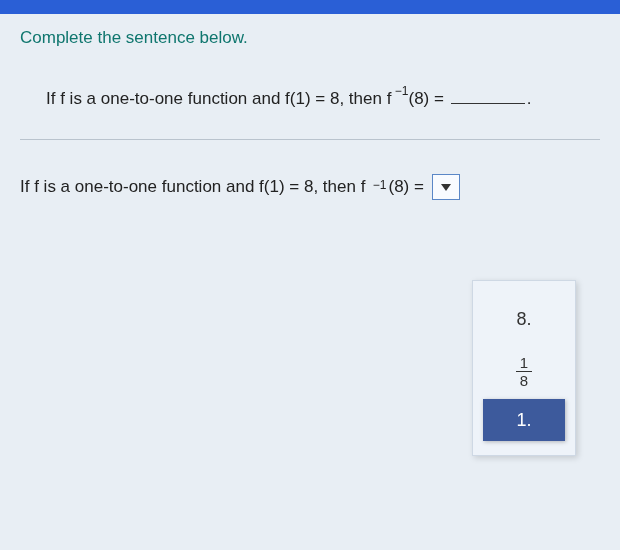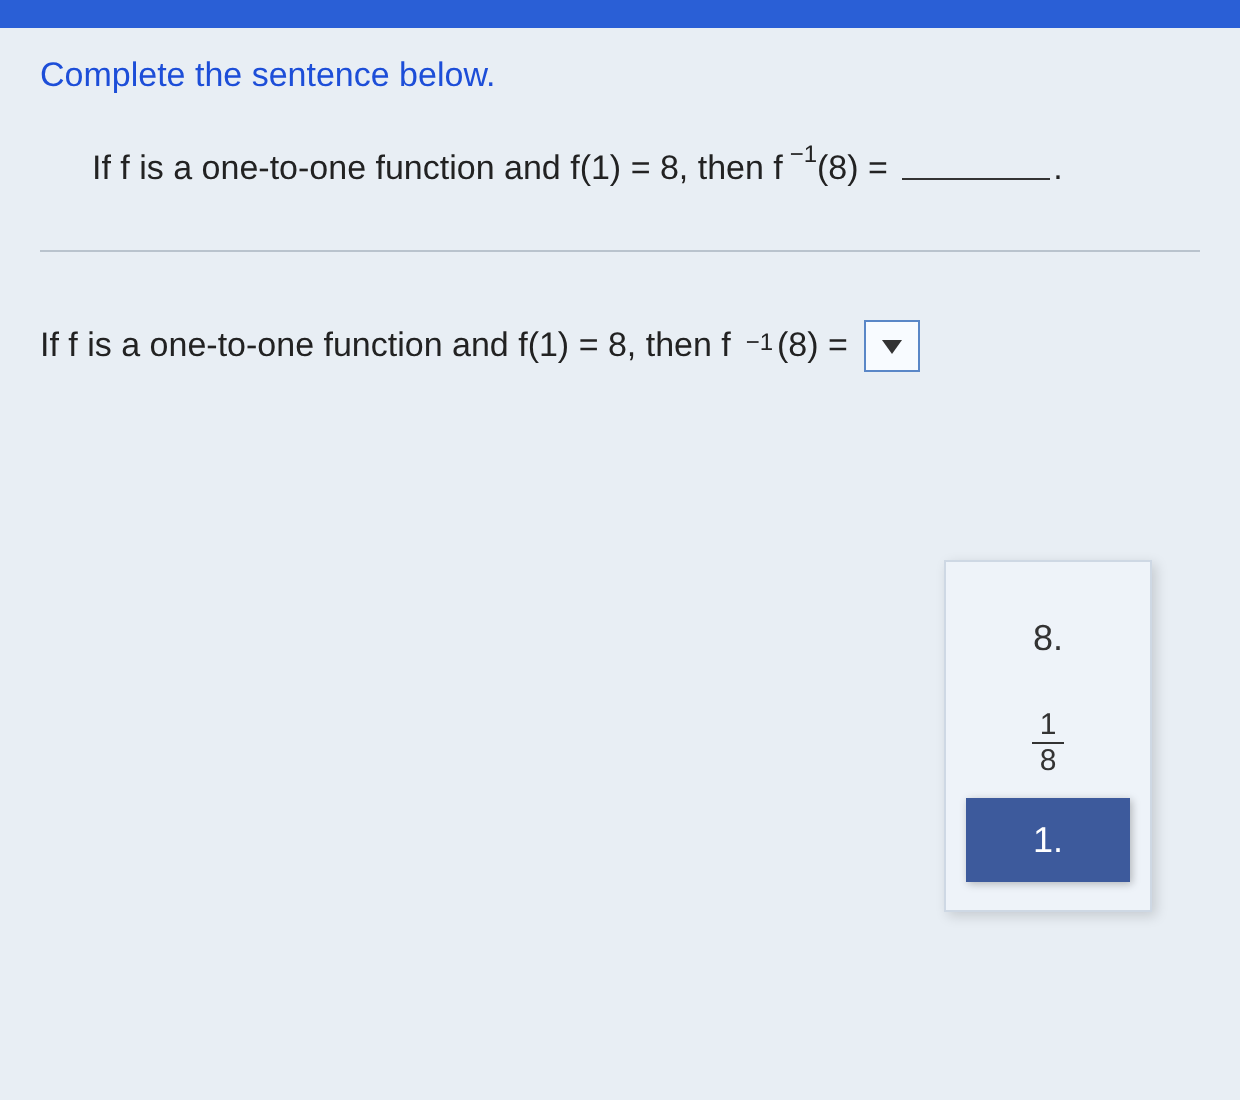--- a/index.html
+++ b/index.html
@@ -16,22 +16,22 @@
   .topbar {
     height: 14px;
     background: #2a5fd6;
     width: 100%;
   }
   .content {
     padding: 14px 20px 0 20px;
   }
   .instruction {
     font-size: 17px;
-    color: #1d4ed8;
-    margin-bottom: 22px;
+    color: #0f766e;
+    margin-bottom: 36px;
   }
   .problem-text {
     font-size: 17px;
     color: #222;
     margin-left: 26px;
     margin-bottom: 28px;
     line-height: 1.5;
   }
   .sup {
     font-size: 12px;

